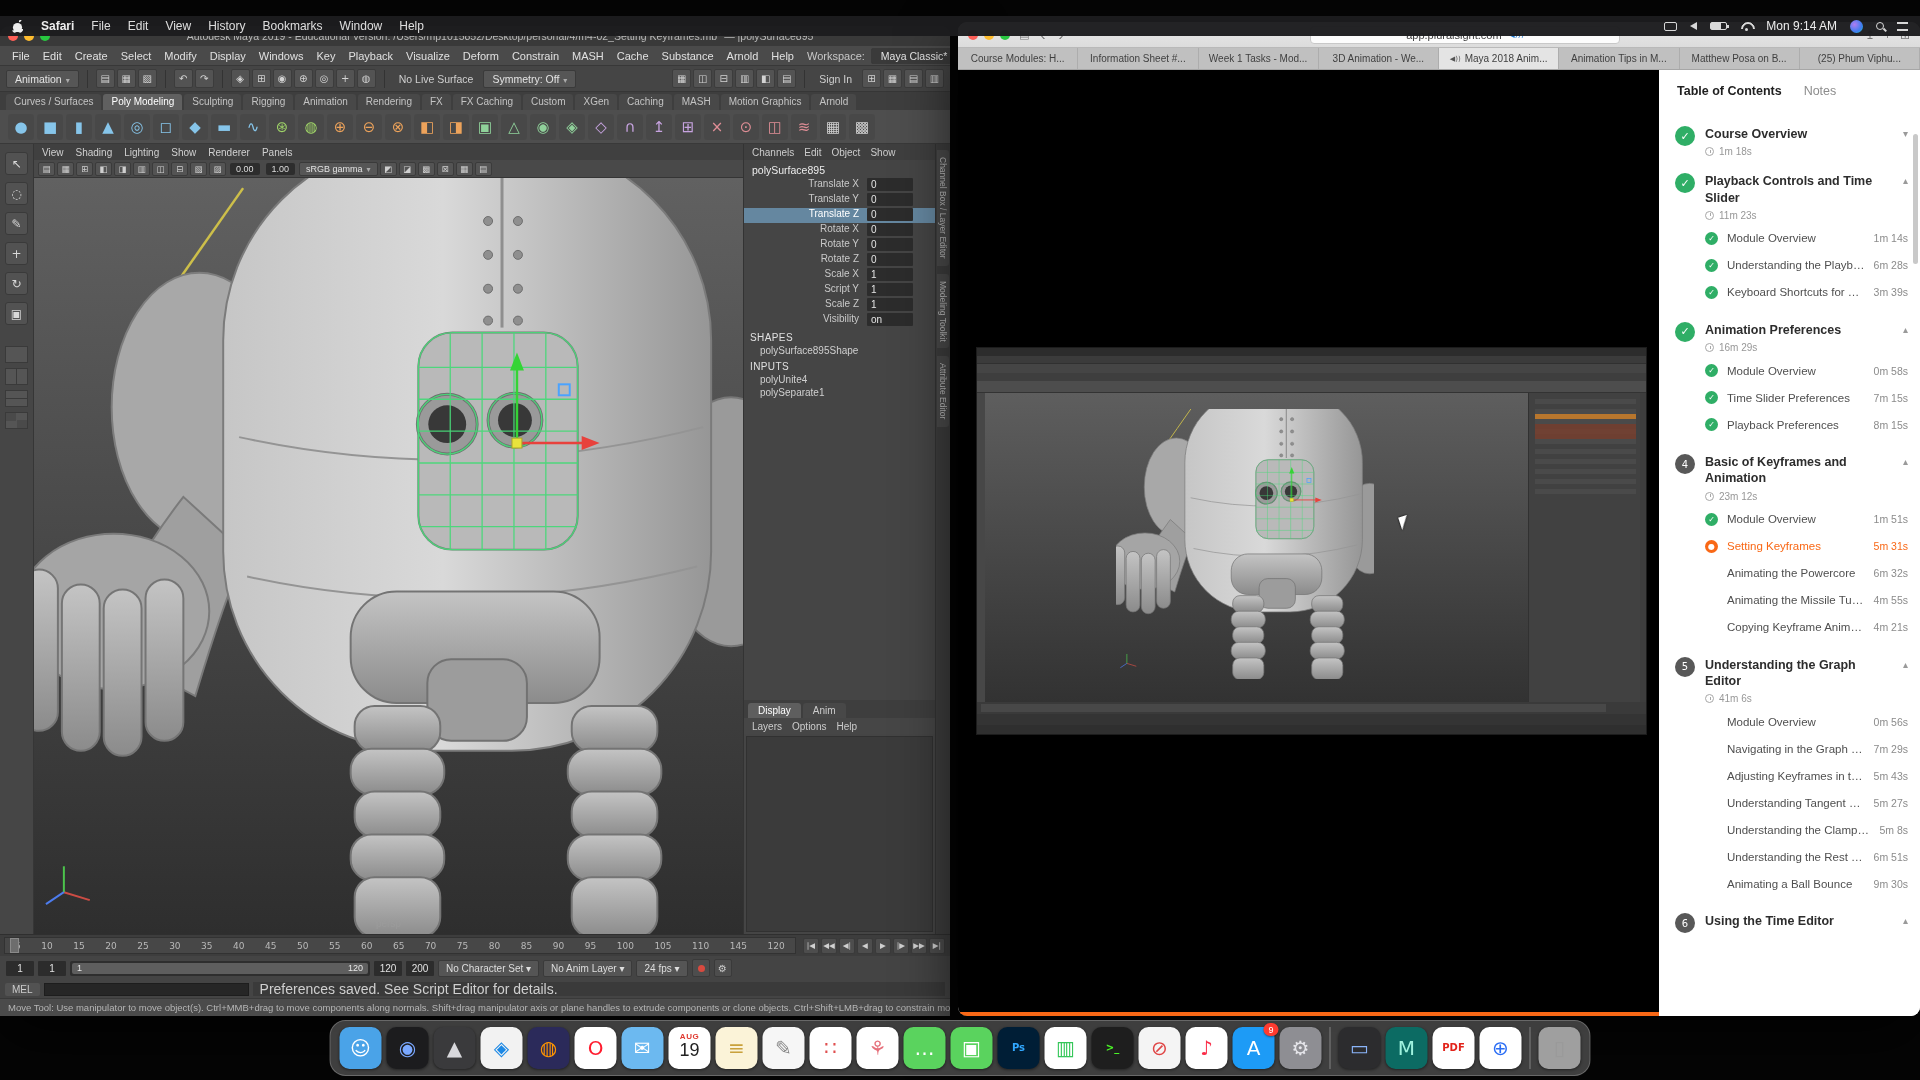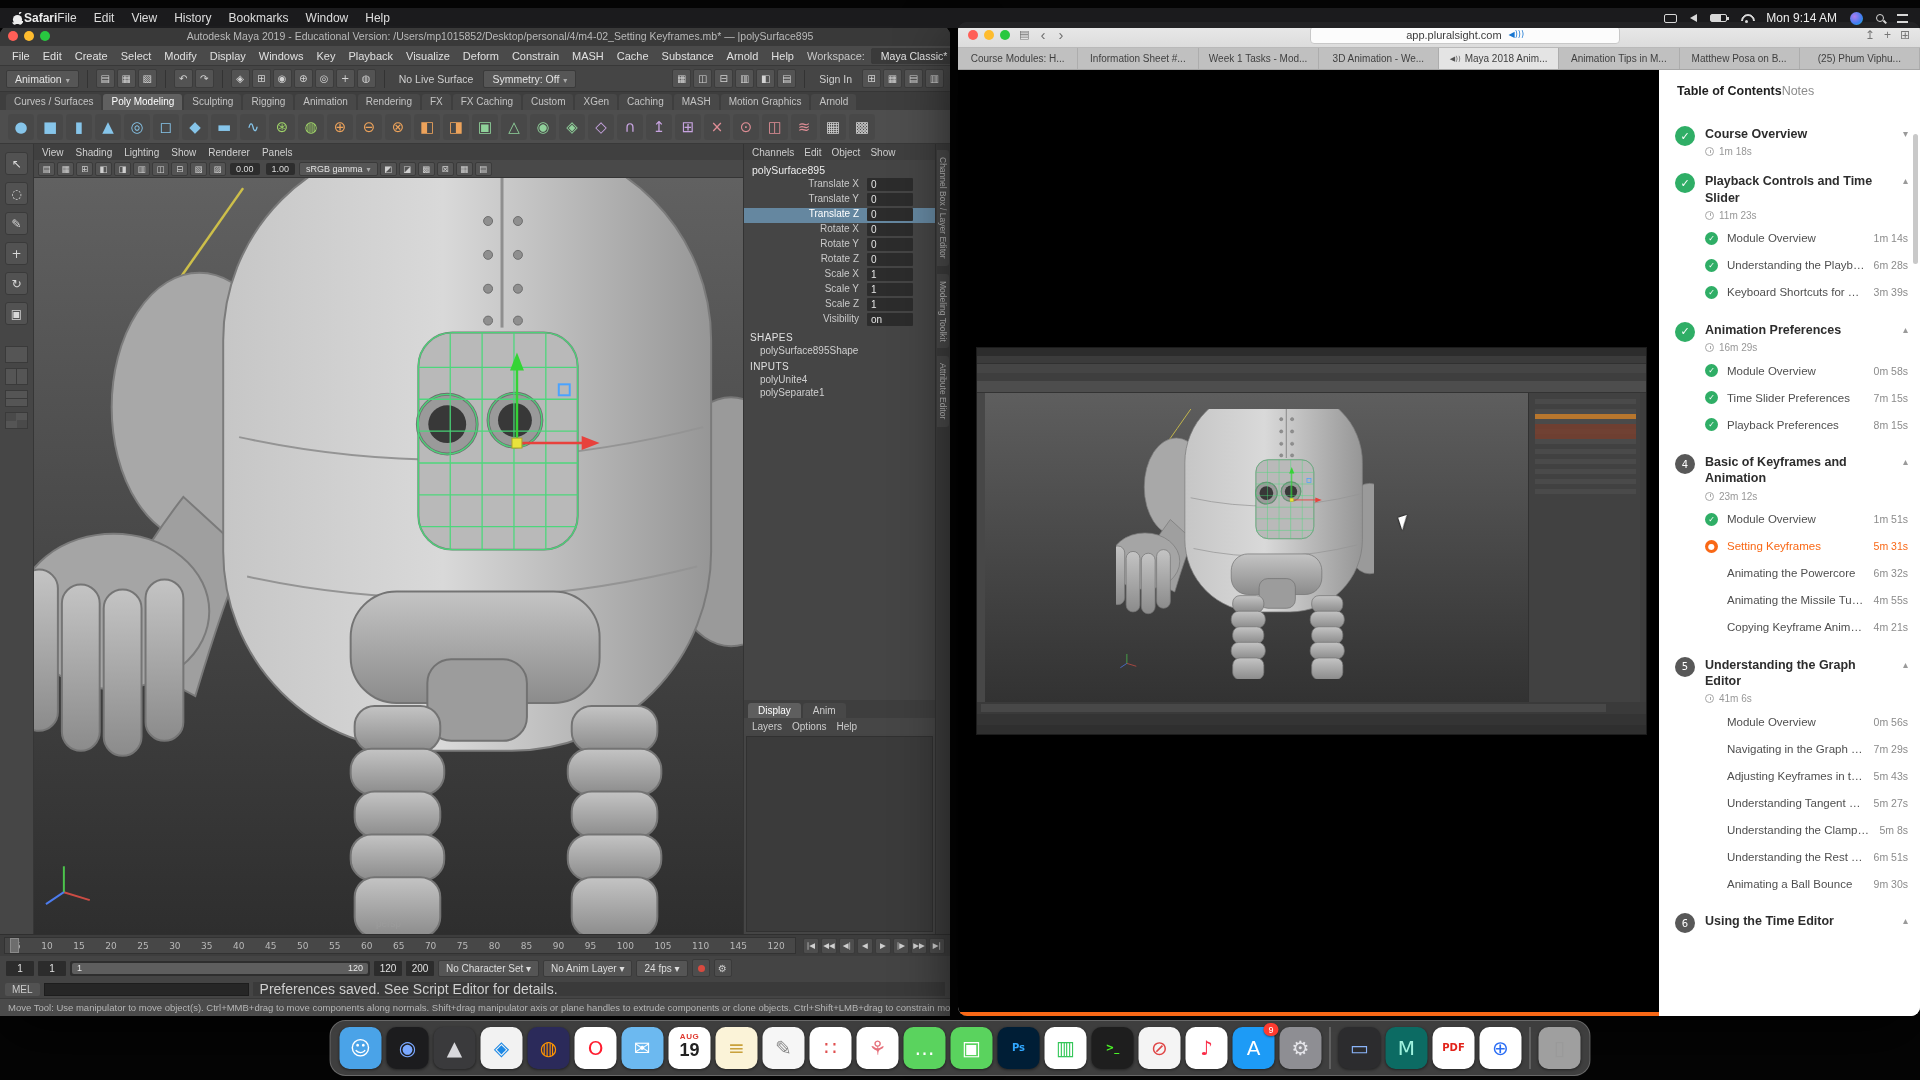--- a/index.html
+++ b/index.html
@@ -3,22 +3,22 @@
 <meta charset="utf-8">
 <style>
   *{margin:0;padding:0;box-sizing:border-box}
   html,body{width:1920px;height:1080px;overflow:hidden}
   body{font-family:"Liberation Sans","DejaVu Sans",sans-serif;background:#050505}
   .glyphf,.dglyph,.tick,.pbtn,.sicon,.vicon,.shicon,.tool{font-family:"DejaVu Sans",sans-serif}
   #screen{position:relative;width:1920px;height:1080px;overflow:hidden;
     background:radial-gradient(420px 320px at 30px 1075px,#16231а 0%,#101a12 0%,#060606 70%),#060606}
 
   
-  .menubar{position:absolute;left:0;top:8px;right:0;height:20px;background:rgba(28,28,30,.97);
-    display:flex;align-items:center;padding:0 12px;color:#ededed;font-size:12px;z-index:90}
+  .menubar{position:absolute;left:0;top:16px;right:0;height:20px;background:rgba(28,28,30,.97);
+    display:flex;align-items:center;gap:17px;padding:0 12px;color:#ededed;font-size:12px;z-index:90}
   .menubar .apple{width:12px;height:14px;display:flex;align-items:center}
   .menubar .app{font-weight:bold}
   .mb-item{opacity:.92}
   .mb-right{margin-left:auto;display:flex;align-items:center;gap:13px}
   .mbi{display:inline-block}
   .mbi.disp{width:13px;height:9px;border:1px solid #d8d8d8;border-radius:2px}
   .mbi.batt{width:17px;height:8px;border:1px solid #d8d8d8;border-radius:2px;position:relative;background:linear-gradient(90deg,#d8d8d8 70%,transparent 70%)}
   .mbi.batt::after{content:"";position:absolute;right:-3px;top:2px;width:2px;height:3px;background:#d8d8d8}
   .mbi.wifi{width:13px;height:10px;position:relative}
   .mbi.wifi::before{content:"";position:absolute;left:1px;top:1px;width:10px;height:10px;border:2px solid #d8d8d8;border-radius:50%;border-bottom-color:transparent;border-left-color:transparent;transform:rotate(-45deg)}
@@ -158,21 +158,21 @@
   .mini-hl{position:absolute;left:6px;right:4px;top:21px;height:5px;background:#b8762d}
   .mini-hl2{position:absolute;left:6px;right:4px;top:31px;height:15px;background:#77402f;opacity:.85}
   .mini-strip{width:6px;background:#3d3d3d;flex:none}
   .mini-bar.rl{height:12px;background:#3a3a3a;position:relative}
   .mini-bar.rl::after{content:"";position:absolute;inset:2px 40px 2px 4px;background:#484848}
   .mini-bar.rg{height:11px;background:#343434}
   .mini-bar.hp{height:9px;background:#2f2f2f}
 
   
   .toc{flex:1;background:#fff;display:flex;flex-direction:column;padding-top:14px;min-width:0;position:relative}
-  .toc-tabs{display:flex;padding:0 18px 12px;font-size:12.5px;flex:none}
+  .toc-tabs{display:flex;gap:22px;padding:0 18px 12px;font-size:12.5px;flex:none}
   .toc-tab{color:#8c8c8c}
   .toc-tab.active{color:#1f1f1f;font-weight:bold}
   .toc-list{flex:1;overflow:hidden;padding:0 12px 0 16px}
   .trow .sec-wrap{display:none}
   .trow.section .sec-wrap{display:flex;gap:10px;margin-top:16px;margin-bottom:4px}
   .trow .les-wrap{display:none}
   .trow.lesson .les-wrap{display:flex;align-items:center;gap:9px;padding:7px 0 7px 30px}
   .badge{width:20px;height:20px;border-radius:50%;flex:none;display:flex;align-items:center;justify-content:center;
     font-size:10px;background:#585858;color:#fff}
   .badge.bcheck{background:var(--green,#2fae66);font-size:11px}
@@ -195,21 +195,21 @@
   .dock{position:absolute;left:50%;bottom:4px;transform:translateX(-50%);height:56px;
     background:rgba(235,235,235,.26);border:1px solid rgba(255,255,255,.22);border-radius:16px;
     display:flex;align-items:center;gap:5px;padding:4px 9px;z-index:80}
   .dicon{width:42px;height:42px;border-radius:10px;background:#777;display:flex;align-items:center;justify-content:center;
     position:relative;box-shadow:0 1px 3px rgba(0,0,0,.45);flex:none}
   .dglyph{font-size:20px;line-height:1}
   .dicon.small .dglyph{font-size:10px;font-weight:bold}
   .dmo,.ddy{display:none}
   .dicon.dcal{flex-direction:column;justify-content:flex-start}
   .dicon.dcal .dmo{display:block;font-size:8px;font-weight:bold;color:#e03a30;margin-top:5px;letter-spacing:.5px}
-  .dicon.dcal .ddy{display:block;font-size:18px;color:#222;line-height:1.05;font-weight:700}
+  .dicon.dcal .ddy{display:block;font-size:18px;color:#222;line-height:1.05;font-weight:400}
   .dbadge{position:absolute;top:-4px;right:-4px;background:#ff3b30;color:#fff;border-radius:9px;font-size:9px;padding:1.5px 5px;box-shadow:0 1px 2px rgba(0,0,0,.4)}
   .dbadge:empty{display:none}
   .dicon.ddiv{width:1px;height:42px;background:rgba(255,255,255,.35);border-radius:0;box-shadow:none;margin:0 3px}
 </style>
 </head>
 <body>
 
 <svg width="0" height="0" style="position:absolute" aria-hidden="true">
   <defs>
     <linearGradient id="gBody" x1="0" y1="0" x2="1" y2="0">
@@ -564,21 +564,21 @@
               <span class="nm">Rotate Z</span>
               <span class="val">0</span>
             </div>
 
             <div class="cb-row">
               <span class="nm">Scale X</span>
               <span class="val">1</span>
             </div>
 
             <div class="cb-row">
-              <span class="nm">Scale Y</span>
+              <span class="nm">Script Y</span>
               <span class="val">1</span>
             </div>
 
             <div class="cb-row">
               <span class="nm">Scale Z</span>
               <span class="val">1</span>
             </div>
 
             <div class="cb-row">
               <span class="nm">Visibility</span>

